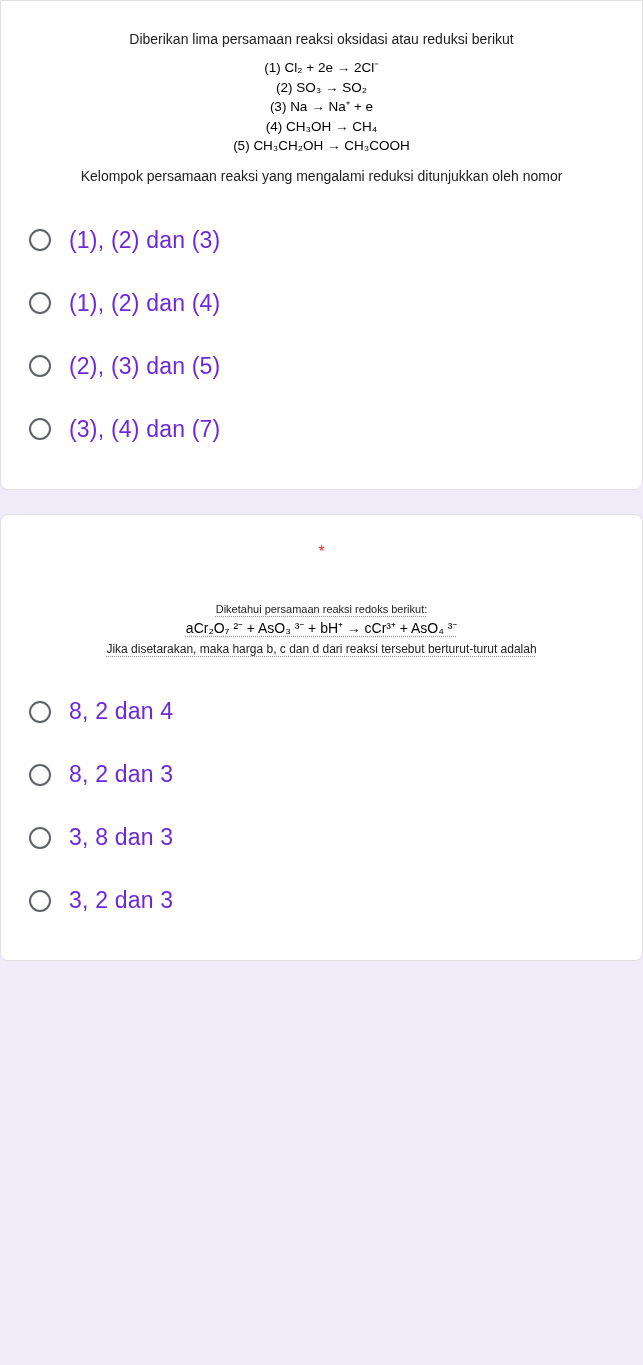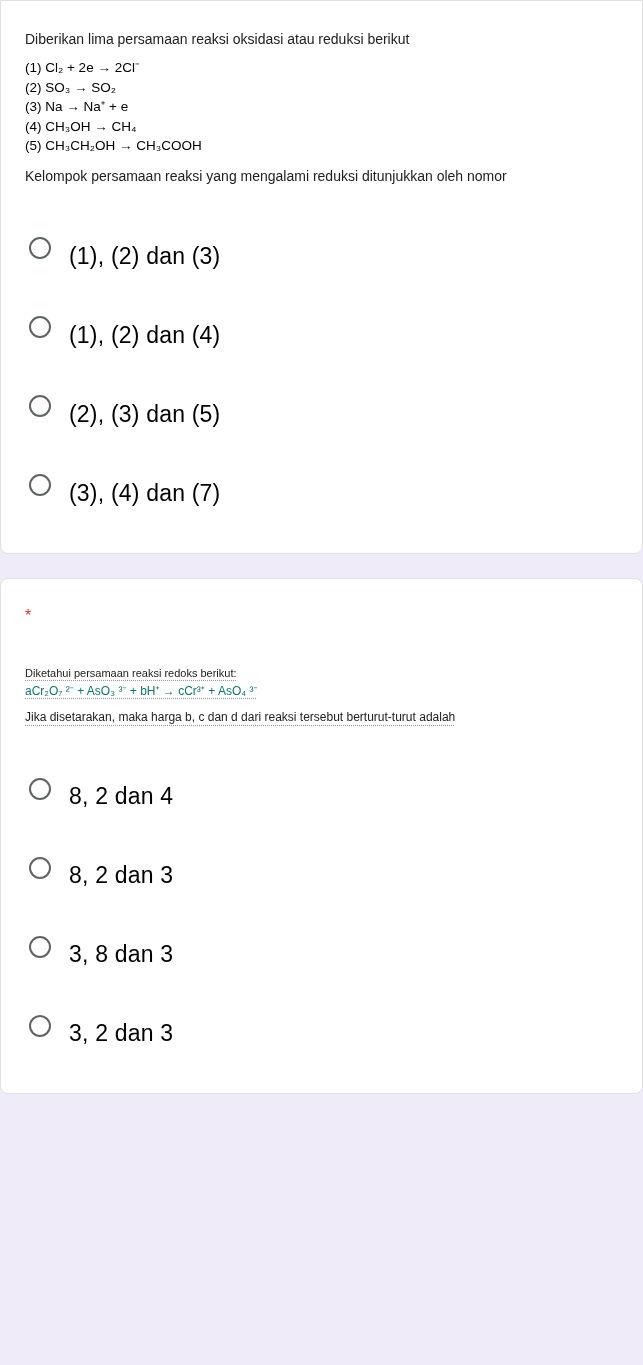--- a/index.html
+++ b/index.html
@@ -9,20 +9,21 @@
     width: 643px;
     min-height: 1365px;
     padding: 0;
   }
   .card {
     background: #fff;
     border-radius: 8px;
     margin: 0 0 24px 0;
     padding: 28px 24px 28px 24px;
     border: 1px solid #e0e0e0;
+    text-align: center;
   }
   .card.first {
     border-top-left-radius: 0;
     border-top-right-radius: 0;
     margin-top: 0;
   }
   .q-text {
     font-size: 14px;
     color: #202124;
     line-height: 1.5;
@@ -47,44 +48,43 @@
   .radio {
     width: 22px;
     height: 22px;
     border: 2.4px solid #5f6368;
     border-radius: 50%;
     flex-shrink: 0;
     margin-left: 4px;
   }
   .opt-label {
     font-size: 23px;
-    color: #000000;
+    color: #6d28d9;
     letter-spacing: 0.2px;
-    margin-top: 16px;
   }
   .required {
     color: #d93025;
     font-size: 16px;
     display: block;
     margin-bottom: 40px;
   }
   .q2-line1 {
     font-size: 11px;
     color: #202124;
     text-decoration: underline dotted #999;
     text-underline-offset: 3px;
     line-height: 1.55;
   }
   .q2-line2 {
-    font-size: 12px;
-    color: #0f766e;
+    font-size: 14px;
+    color: #000000;
     text-decoration: underline dotted #999;
     text-underline-offset: 3px;
     line-height: 1.55;
-    margin-bottom: 8px;
+    margin-bottom: 0;
   }
   .q2-line3 {
     font-size: 12px;
     color: #202124;
     text-decoration: underline dotted #999;
     text-underline-offset: 3px;
     line-height: 1.55;
   }
 </style>
 </head>

